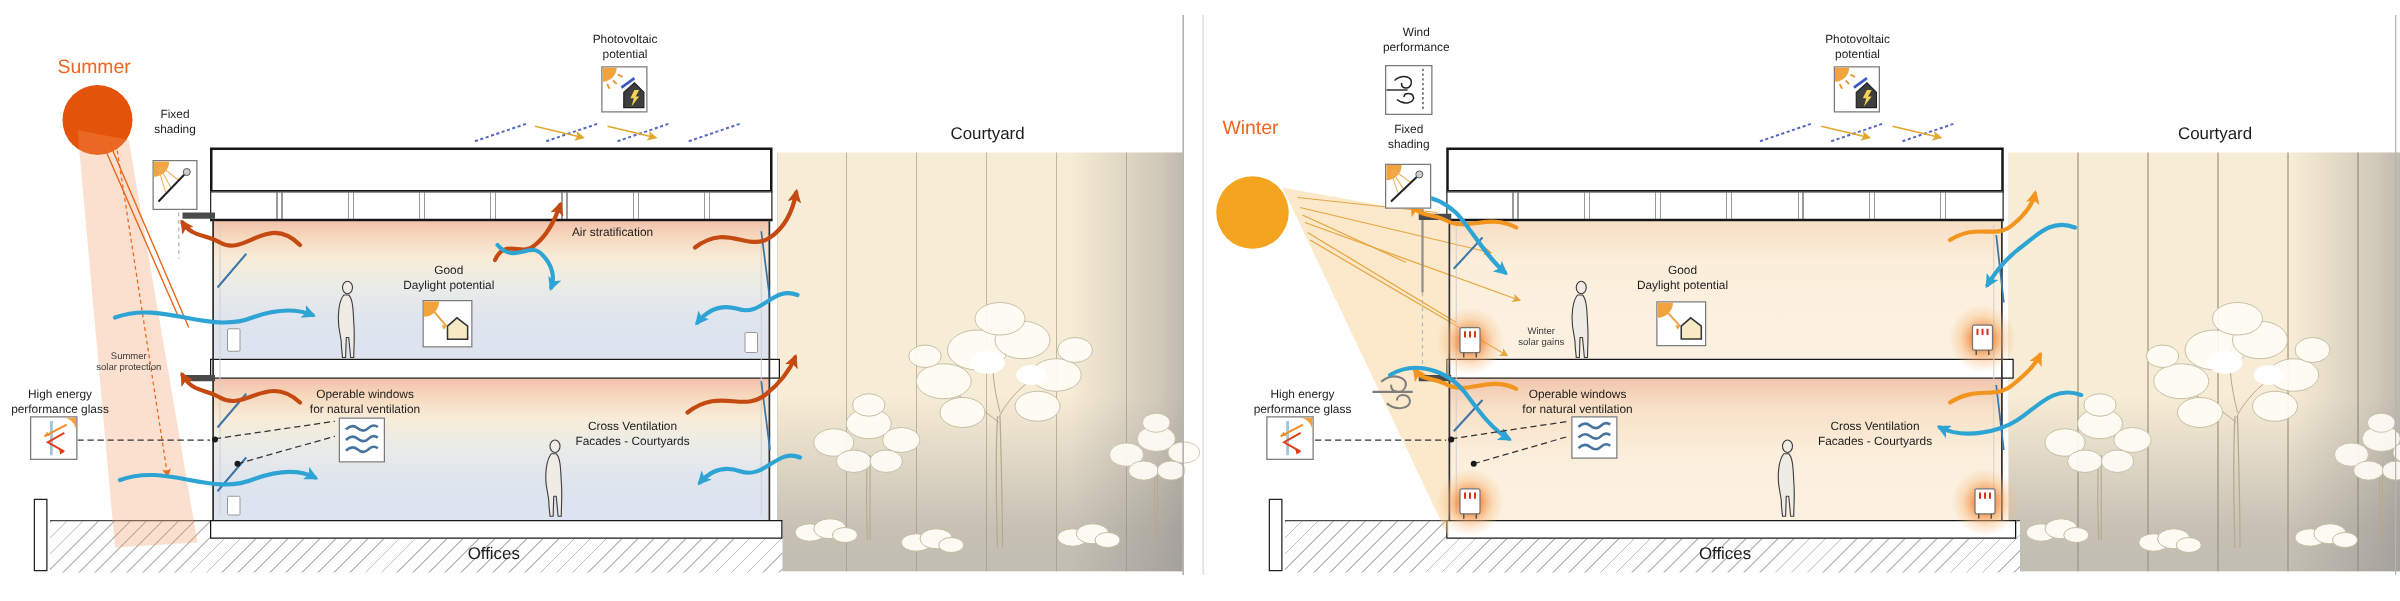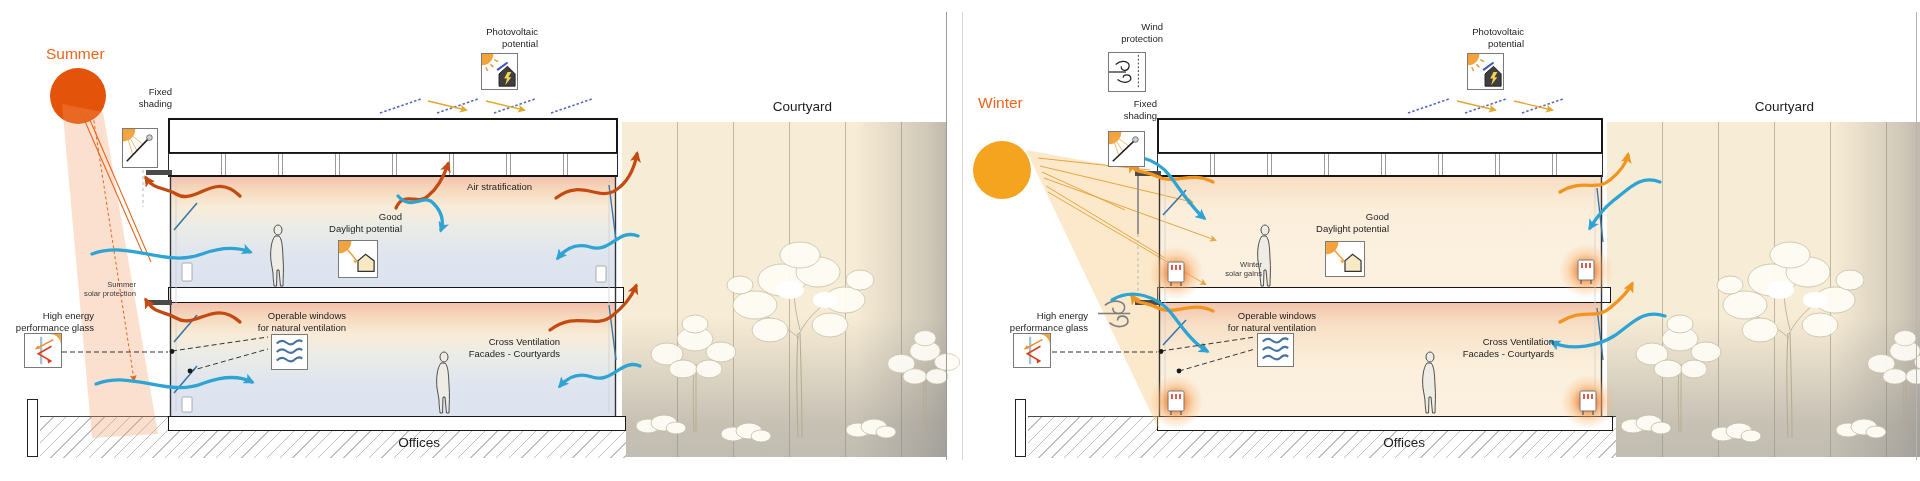--- a/index.html
+++ b/index.html
@@ -1,19 +1,19 @@
 <!DOCTYPE html>
 <html><head>
 <meta charset="utf-8">
 <style>
   html,body{margin:0;padding:0;background:#fff;}
   #stage{position:relative;width:1920px;height:481px;background:#fff;overflow:hidden;
          font-family:"Liberation Sans", sans-serif;}
   .panel{position:absolute;top:0;width:960px;height:481px;}
-  .lbl{position:absolute;font-size:9.5px;line-height:1.22;text-align:right;color:#1c1c1c;
+  .lbl{position:absolute;font-size:9.5px;line-height:1.22;text-align:center;color:#1c1c1c;
        white-space:pre-line;z-index:30;}
   .lbl.lg{font-size:13.5px;}
   .lbl.sm{font-size:7.6px;color:#3a3a3a;}
   .season{position:absolute;font-size:15.5px;color:#ef651c;z-index:30;}
   .sun{position:absolute;border-radius:50%;z-index:5;}
   .sun.summer{background:#e4530a;}
   .sun.winter{background:#f4a41f;}
   .iconbox{position:absolute;background:#fff;border:1px solid #7a7a7a;box-sizing:border-box;z-index:30;}
   .iconbox svg{display:block;width:100%;height:100%;}
   .roof{position:absolute;background:#fff;border:2px solid #161616;box-sizing:border-box;z-index:10;}
@@ -368,21 +368,21 @@
       <use href="#gfx-tree-b" transform="translate(830,438)"></use>
       <use href="#gfx-tree-s" transform="translate(945,430) scale(0.85)"></use>
       <use href="#gfx-bush" transform="translate(685,432)"></use>
         <use href="#gfx-bush" transform="translate(775,440)"></use>
       <use href="#gfx-bush" transform="translate(900,436)"></use>
     </svg>
 
     <div class="season" style="left:18px;top:94px">Winter</div>
 
     <div class="lbl" style="left:143px;top:21px;width:60px">Wind
-protection</div>
+performance</div>
     <div class="iconbox" style="left:148px;top:52px;width:38px;height:40px">
       <svg viewBox="0 0 38 40">
         <path d="M0,20 H18" stroke="#333" stroke-width="1.4" fill="none"></path>
         <path d="M31,2 V38" stroke="#333" stroke-width="1" stroke-dasharray="2,2" fill="none"></path>
         <g fill="none" stroke="#222" stroke-width="1.3">
           <path d="M7,12 c7,-6 16,-3 14,3 c-1.5,5 -9,4 -8,-1"></path>
           <path d="M9,28 c6,5 15,3 14,-2 c-1,-4 -8,-4 -8,0"></path>
         </g>
       </svg>
     </div>

